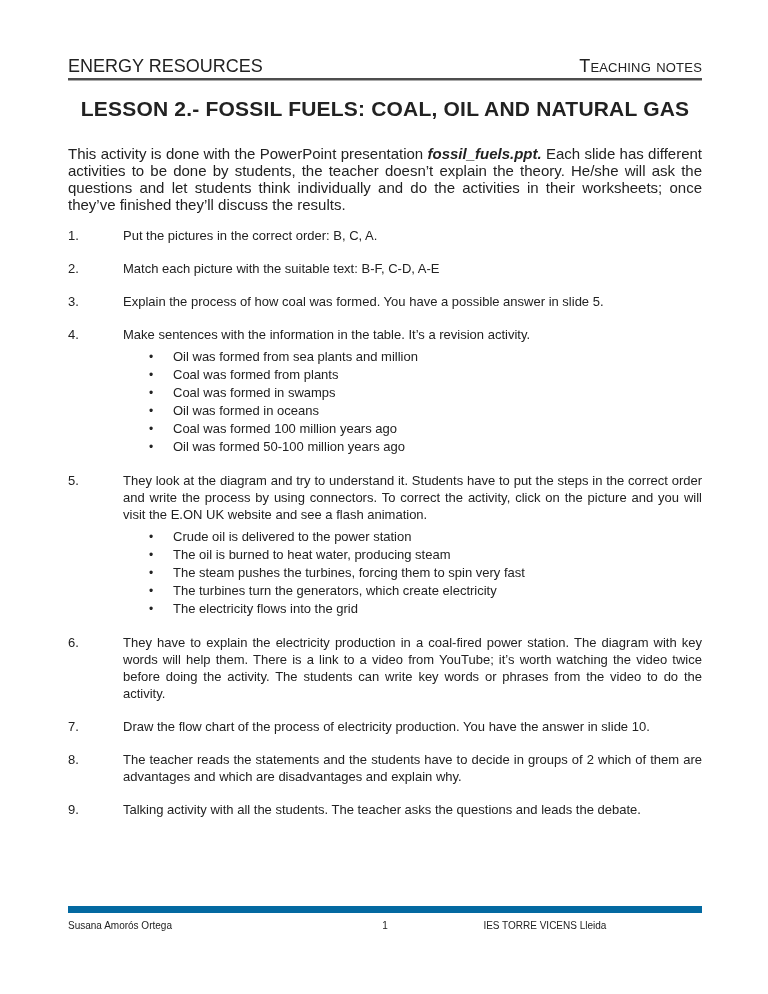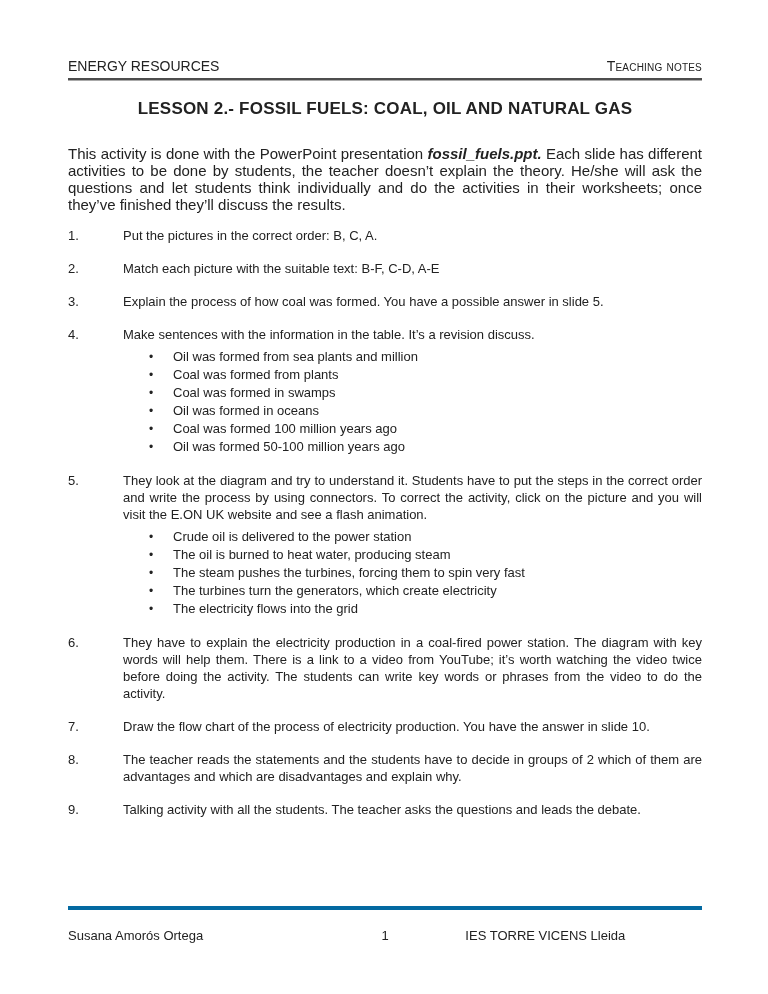--- a/index.html
+++ b/index.html
@@ -16,32 +16,32 @@
   }
   .content {
     position: absolute;
     left: 68px; right: 66px; top: 58px;
   }
   
   .header {
     display: flex;
     justify-content: space-between;
     align-items: baseline;
-    font-size: 14px;
+    font-size: 18px;
     line-height: 16px;
     padding-bottom: 4px;
     border-bottom: 2px solid #4d4d4d;
     box-shadow: 0 1px 0 #aaa;
   }
   .header .right { font-variant: small-caps; letter-spacing: 0.2px; margin-left: 39px; }
   
   .title {
     margin: 18px 0 0 0;
     text-align: center;
-    font-size: 17px;
+    font-size: 21px;
     line-height: 22px;
     font-weight: bold;
     letter-spacing: 0.2px;
   }
   
   .intro {
     margin: 25px 0 0 0;
     font-size: 15px;
     line-height: 17px;
     text-align: justify;
@@ -68,25 +68,25 @@
     width: 24px;
     margin-left: 26px;
     text-align: left;
     font-size: 12px;
   }
   .bullet-row .bullet-text { flex: 1; }
   
   .footer {
     position: absolute;
     left: 68px; right: 66px; top: 906px;
-    border-top: 4px solid #0369a1;
-    padding-top: 18px;
+    border-top: 7px solid #0369a1;
+    padding-top: 5px;
     display: grid;
     grid-template-columns: 1fr auto 1fr;
-    font-size: 13px;
+    font-size: 10px;
     line-height: 16px;
   }
   .footer .f-left  { text-align: left; }
   .footer .f-center{ text-align: center; }
   .footer .f-right { text-align: center; }
 </style>
 </head>
 <body>
 
 <div class="page">
@@ -116,21 +116,21 @@
         </div>
         <div class="item">
           <span class="num">3.</span>
           <div class="body">
             <div class="item-text">Explain the process of how coal was formed. You have a possible answer in slide 5.</div>
           </div>
         </div>
         <div class="item">
           <span class="num">4.</span>
           <div class="body">
-            <div class="item-text">Make sentences with the information in the table. It’s a revision discuss.</div>
+            <div class="item-text">Make sentences with the information in the table. It’s a revision activity.</div>
             <div class="bullets">
               <div class="bullet-row">
                 <span class="dot">•</span>
                 <span class="bullet-text">Oil was formed from sea plants and million</span>
               </div>
               <div class="bullet-row">
                 <span class="dot">•</span>
                 <span class="bullet-text">Coal was formed from plants</span>
               </div>
               <div class="bullet-row">

